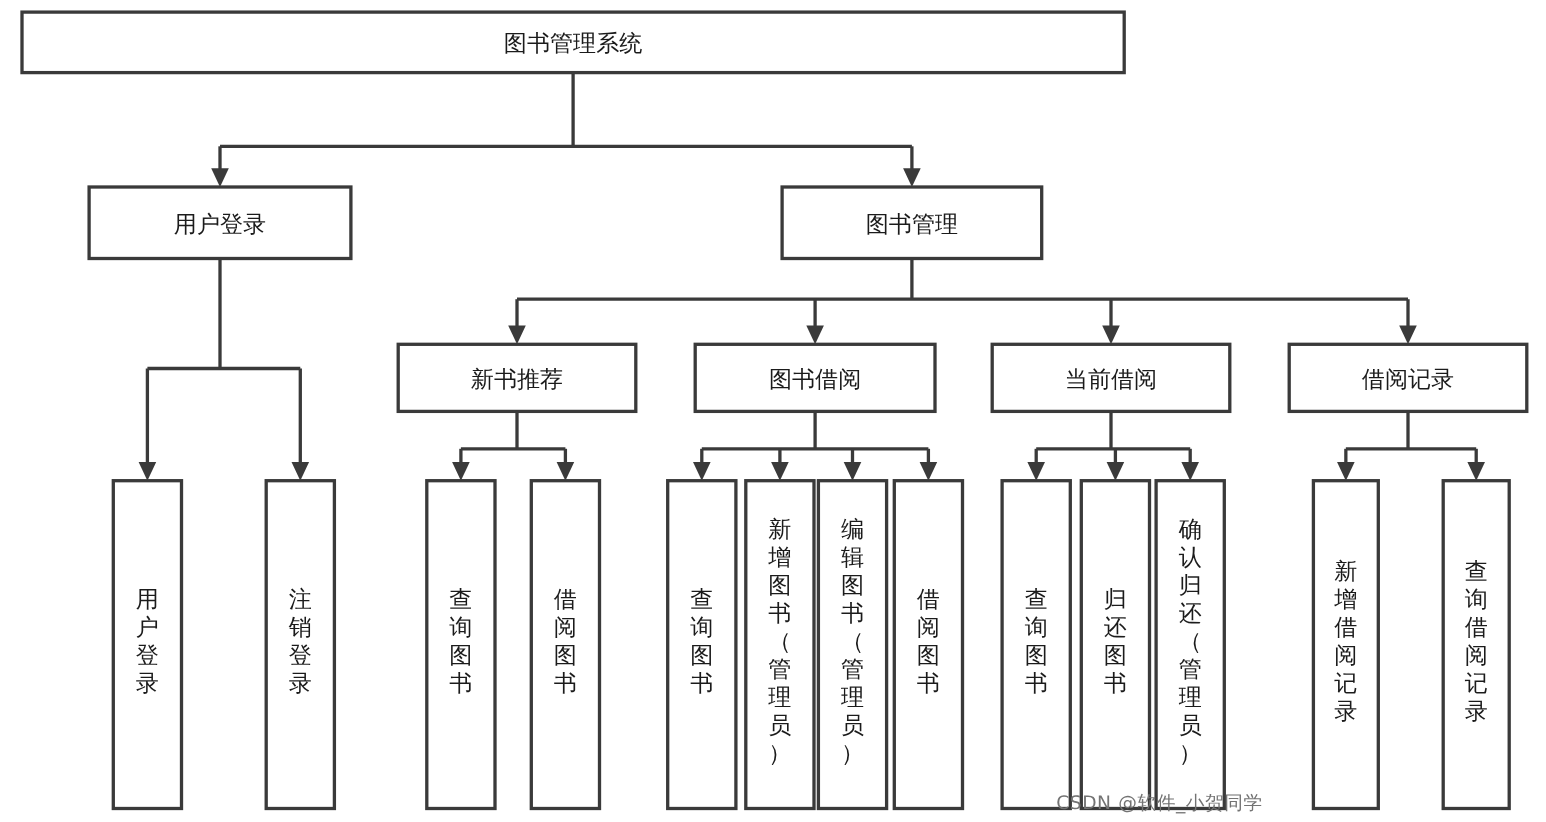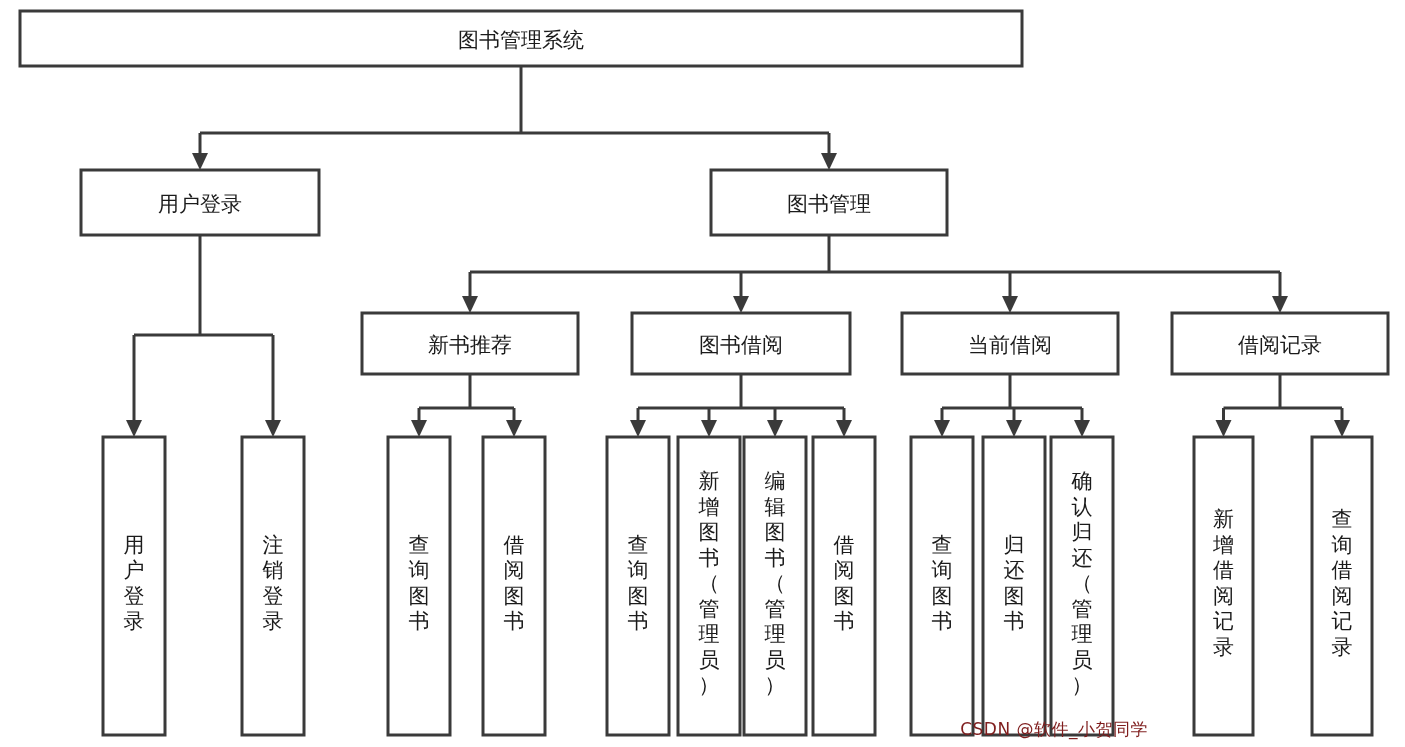--- a/index.html
+++ b/index.html
@@ -53,21 +53,21 @@
     font-size: 21px;
     fill: #1b1b1b;
     text-anchor: middle;
   }
   .watermark-text {
     position: absolute;
     right: 10px;
     bottom: 6px;
     font-family: "DejaVu Sans", "Liberation Sans", sans-serif;
     font-size: 17px;
-    color: #7f1d1d;
+    color: #737373;
     white-space: nowrap;
     letter-spacing: 0.5px;
   }
 </style>
 </head>
 <body>
 
 <div id="diagram-root">
 
   <svg id="flow" viewBox="0 0 1405 747" xmlns="http://www.w3.org/2000/svg">

